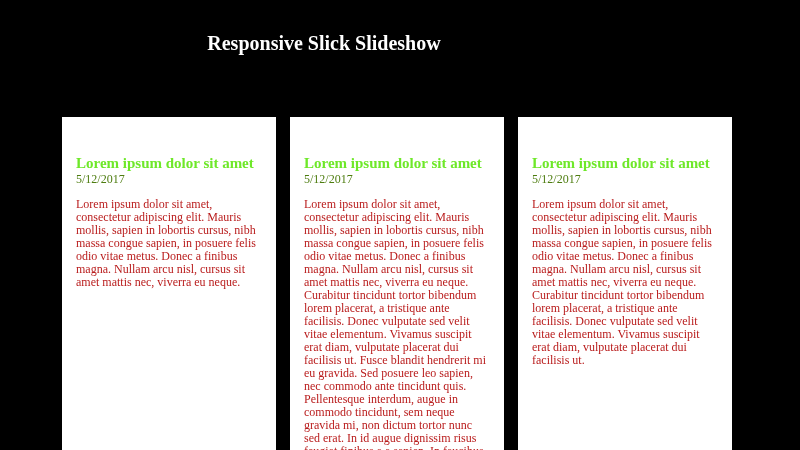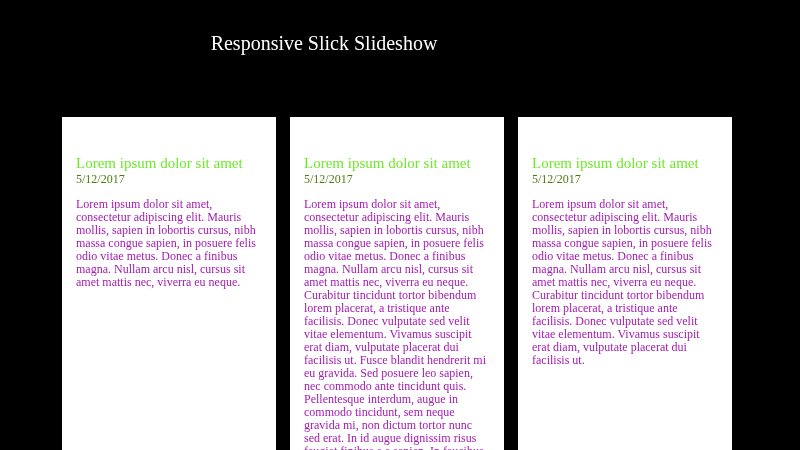--- a/index.html
+++ b/index.html
@@ -8,21 +8,21 @@
     overflow: hidden;
     background: #000;
     font-family: "Liberation Serif", "DejaVu Serif", serif;
   }
   .page-title {
     position: absolute;
     left: 0; top: 30px;
     width: 648px;
     text-align: center;
     color: #fff;
-    font-weight: normal;
+    font-weight: bold;
     font-size: 20px;
     line-height: 26px;
     margin: 0;
   }
   .slider {
     position: absolute;
     left: 62px; top: 117px;
     width: 668px;
     height: 340px;
     display: flex;
@@ -35,34 +35,34 @@
     box-sizing: border-box;
     padding: 38px 14px 0 14px;
     height: 340px;
     overflow: hidden;
   }
   .slide h3 {
     margin: 0;
     color: #6ee829;
     font-size: 15px;
     line-height: 17px;
-    font-weight: normal;
+    font-weight: bold;
     white-space: nowrap;
   }
   .slide .date {
     font-size: 12px;
     line-height: 14px;
     color: #4d7c0f;
     margin: 0 0 12px 0;
   }
   .slide p {
     margin: 0;
     font-size: 12px;
     line-height: 13px;
-    color: #a21caf;
+    color: #b91c1c;
   }
 </style>
 </head>
 <body>
 
 <h1 class="page-title">Responsive Slick Slideshow</h1>
 
 <div class="slider">
   <div class="slide">
     <h3>Lorem ipsum dolor sit amet</h3>

